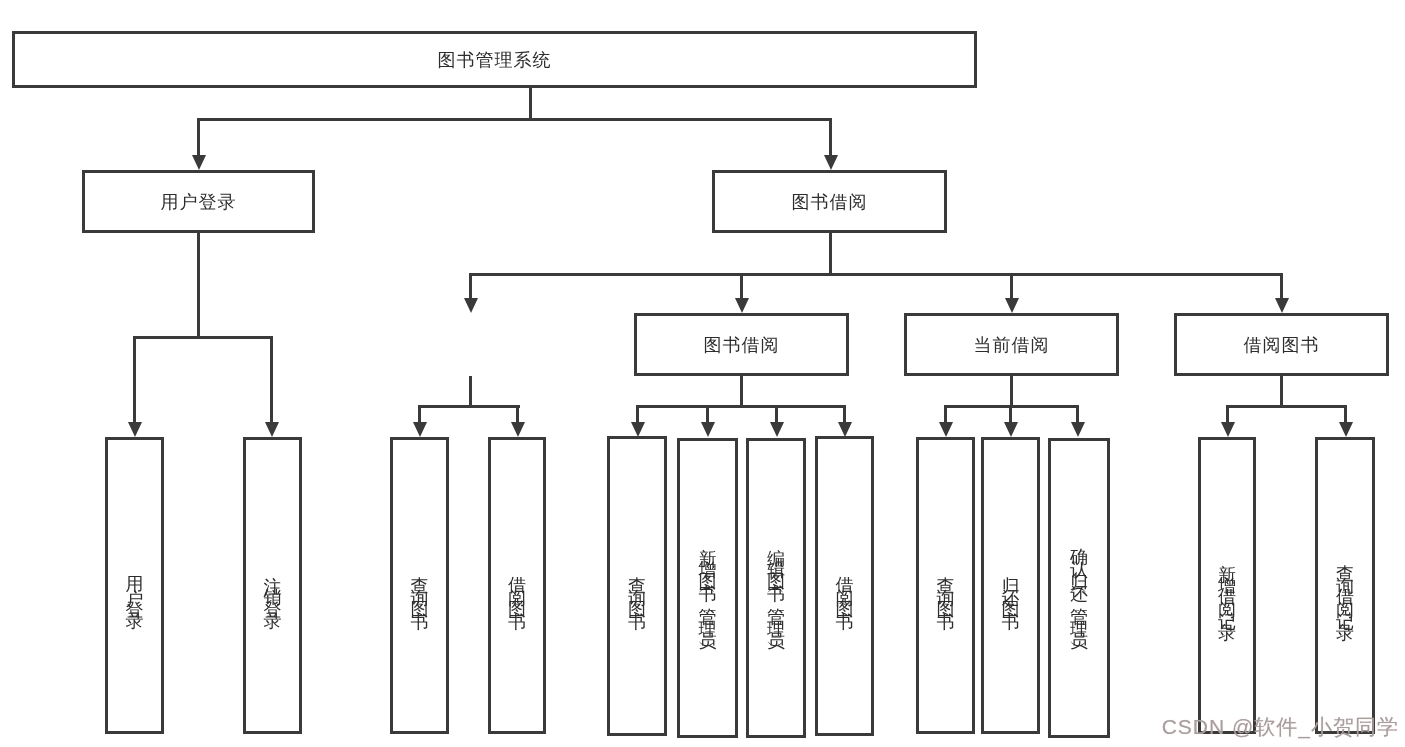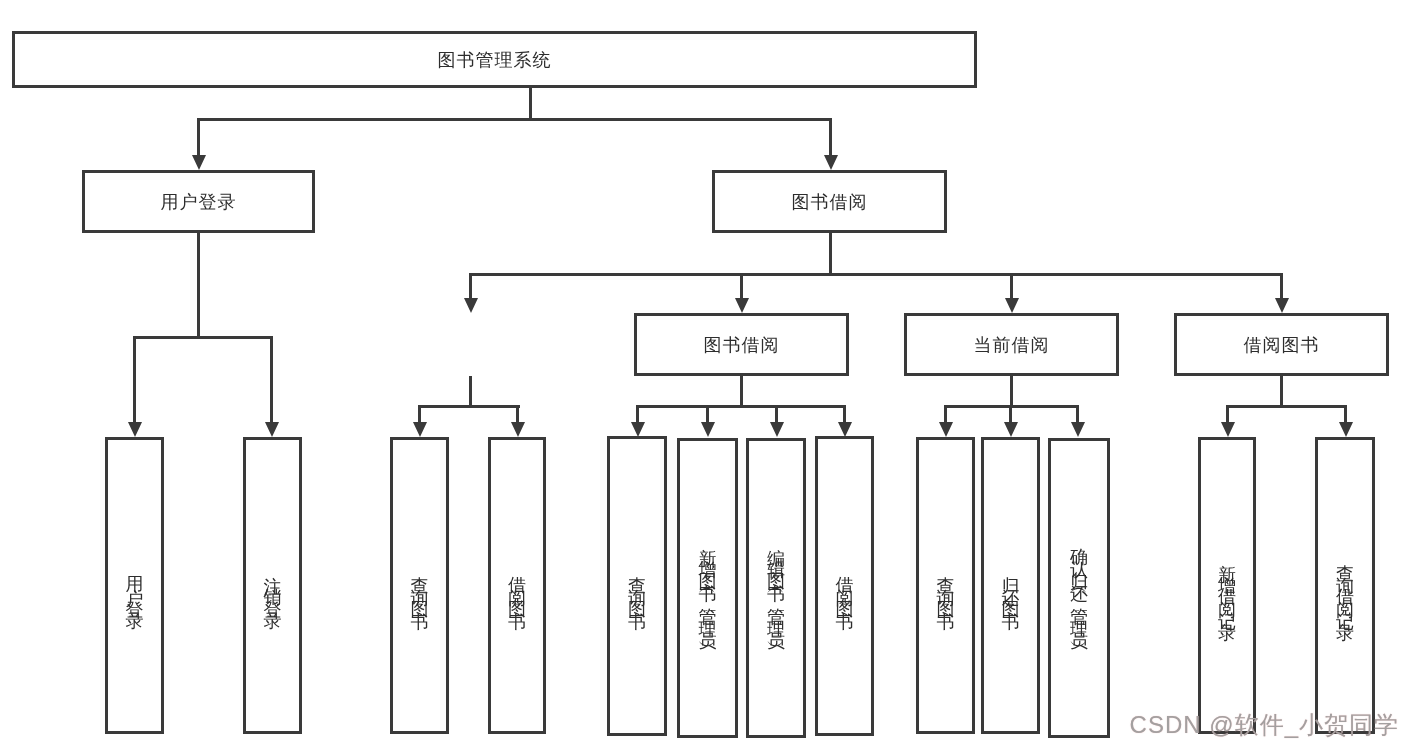--- a/index.html
+++ b/index.html
@@ -61,21 +61,21 @@
     position:absolute;
     width:0;height:0;
     border-left:7px solid transparent;
     border-right:7px solid transparent;
     border-top:15px solid var(--c-line);
     z-index:1;
   }
   .watermark{
     position:absolute;
     right:6px;bottom:6px;
-    font-size:24px;
+    font-size:21px;
     color:var(--c-watermark);
     text-shadow:0 0 1px rgba(224,140,140,0.55);
     z-index:5;
     letter-spacing:1px;
   }
 </style>
 </head>
 <body>
 
 <div class="canvas">

